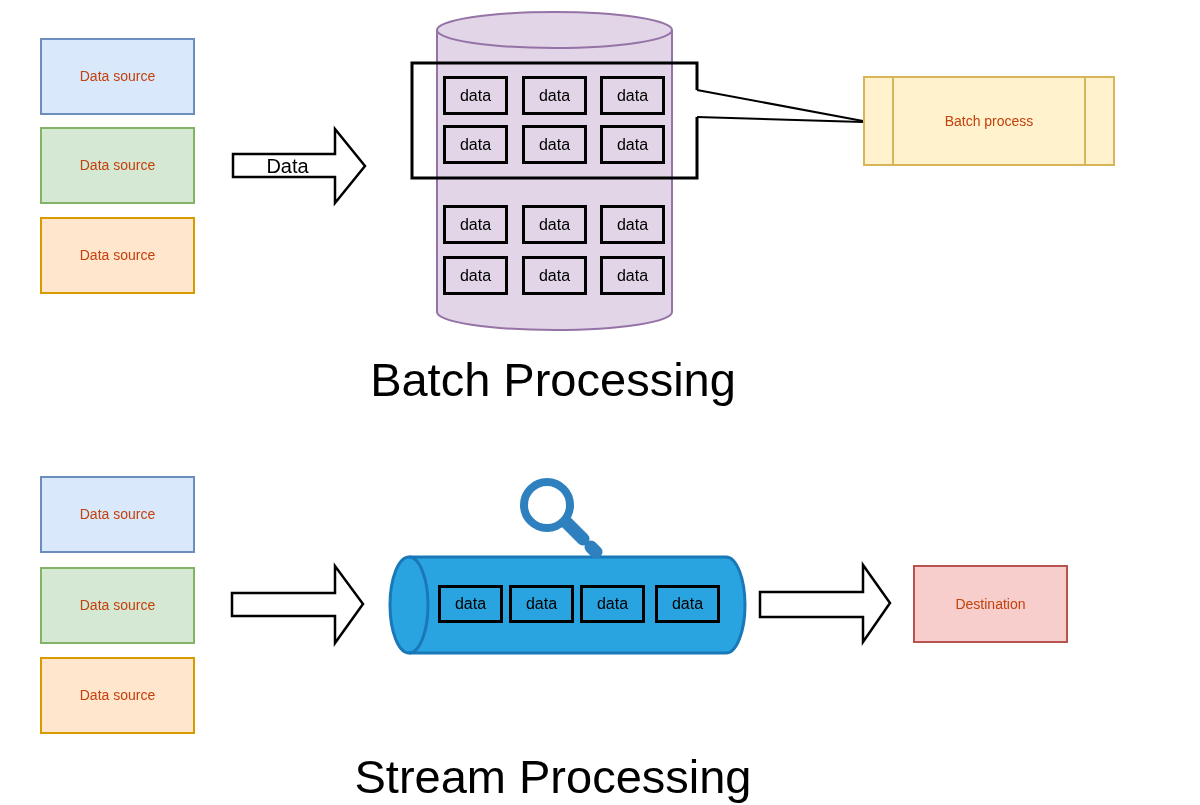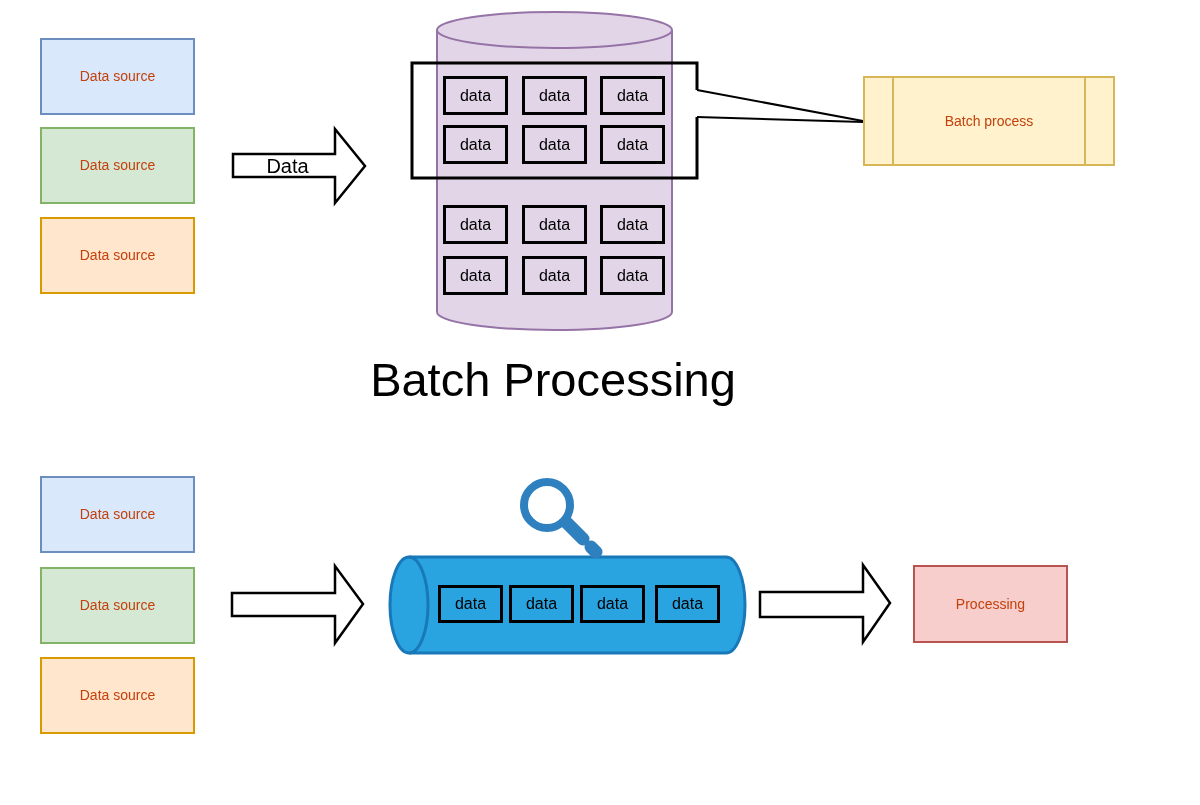--- a/index.html
+++ b/index.html
@@ -110,17 +110,18 @@
   <div class="box src blue" style="top:476px">Data source</div>
   <div class="box src green" style="top:567px">Data source</div>
   <div class="box src orange" style="top:657px">Data source</div>
 
   <div class="cell pipe" style="left:438px;top:585px">data</div>
   <div class="cell pipe" style="left:509px;top:585px">data</div>
   <div class="cell pipe" style="left:580px;top:585px">data</div>
   <div class="cell pipe" style="left:655px;top:585px">data</div>
 
   <div class="box dest">
-    <span>Processing</span>
+    <span>Destination</span>
   </div>
 
+  <div class="title stream">Stream Processing</div>
 
 </div>
 
 </body></html>

